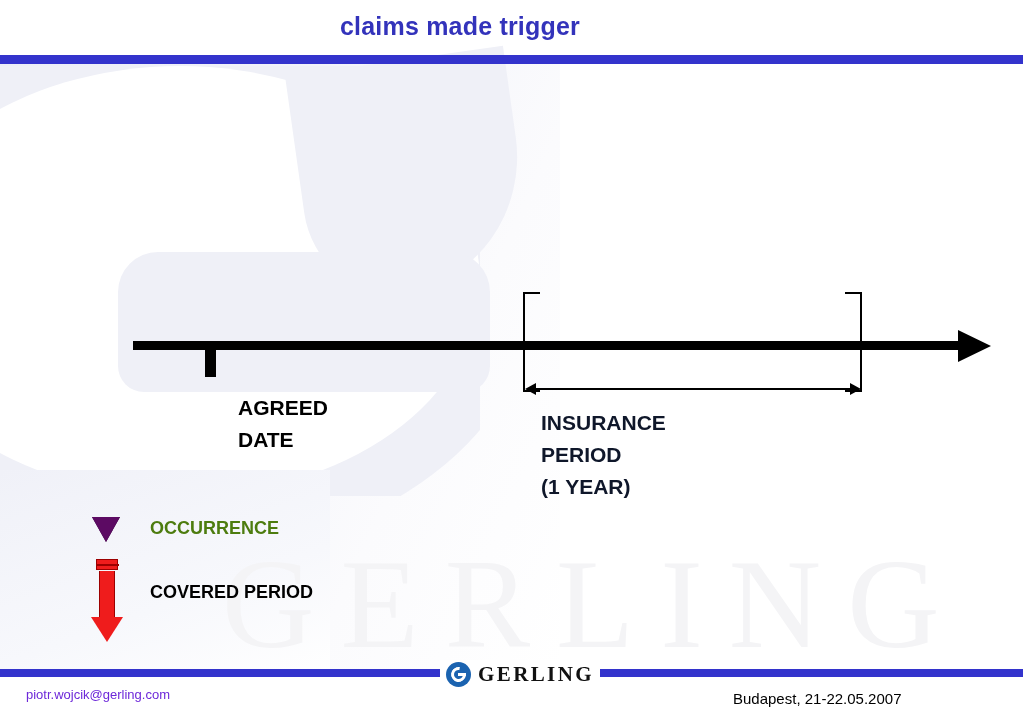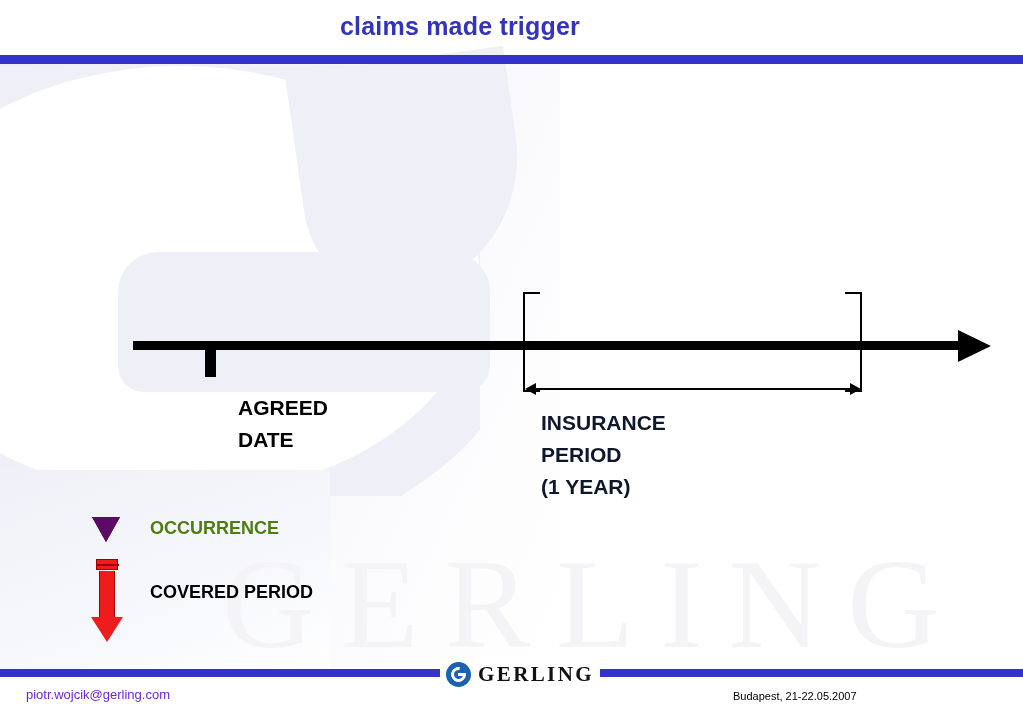--- a/index.html
+++ b/index.html
@@ -346,21 +346,21 @@
     position: absolute;
     left: 26px;
     top: 687px;
     font-size: 13px;
     color: #6d28d9;
   }
   .footer-place {
     position: absolute;
     left: 733px;
     top: 690px;
-    font-size: 11px;
+    font-size: 15px;
     color: #000000;
   }
 </style>
 </head>
 <body>
 
 <div id="slide">
 
   <div class="bg-layer">
     <div class="bg-wash"></div>

